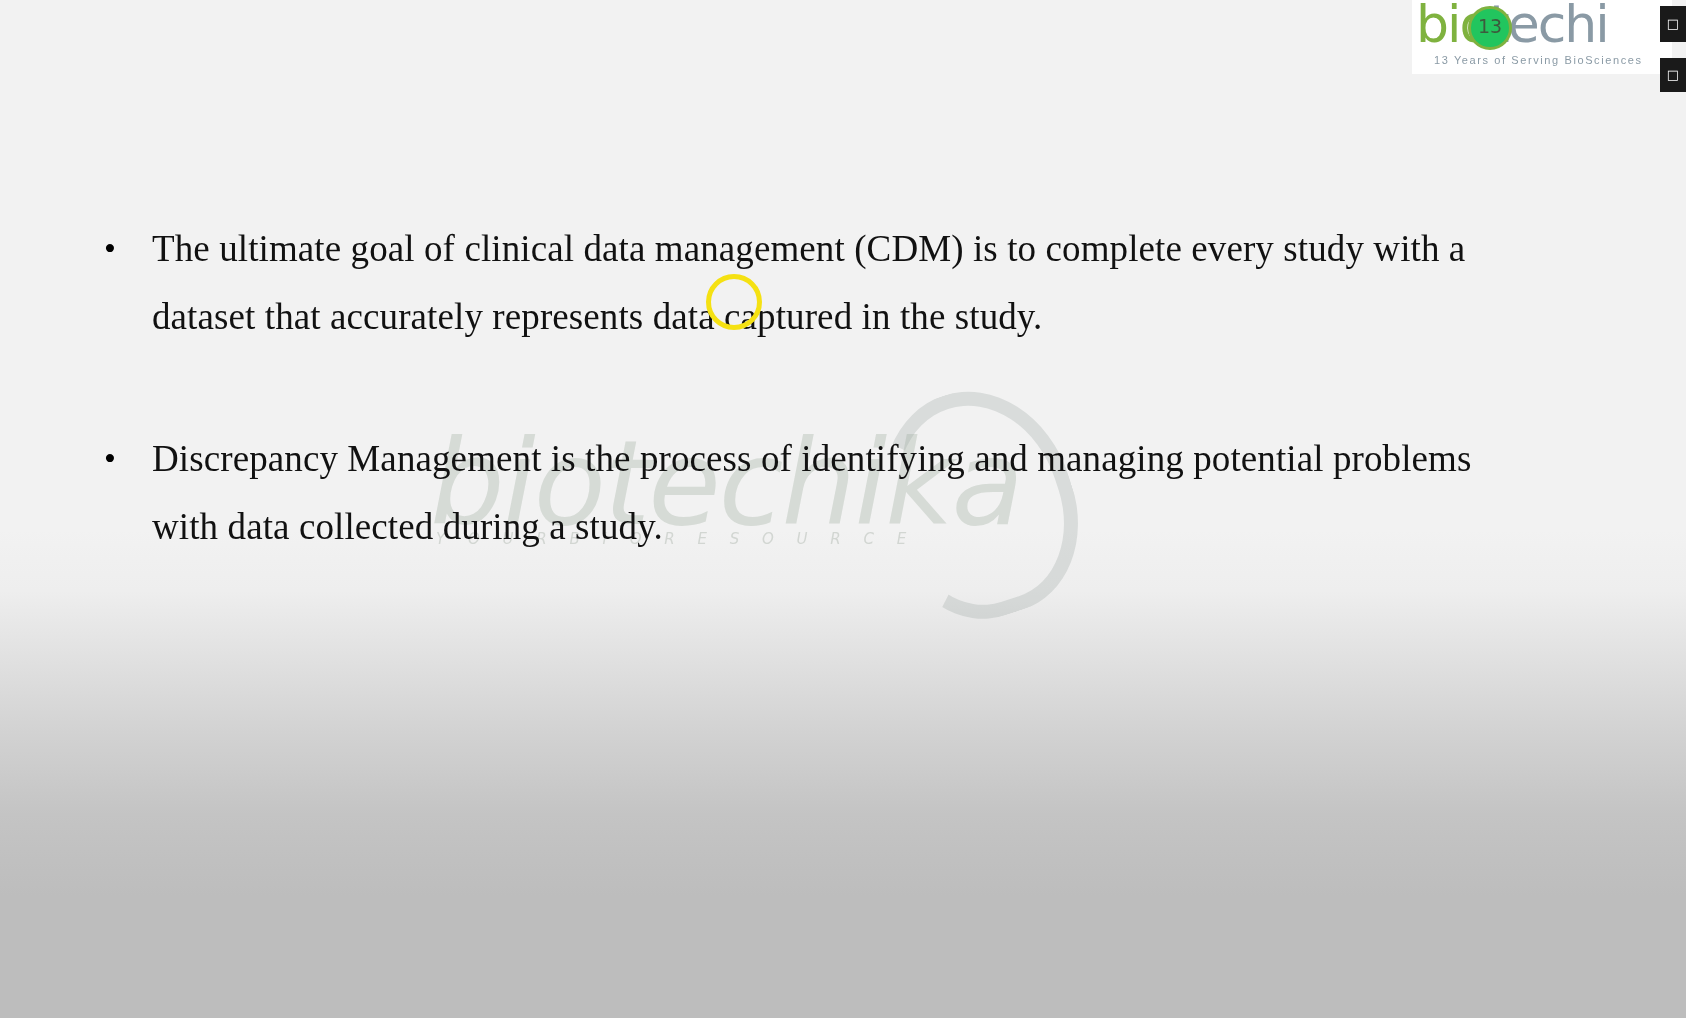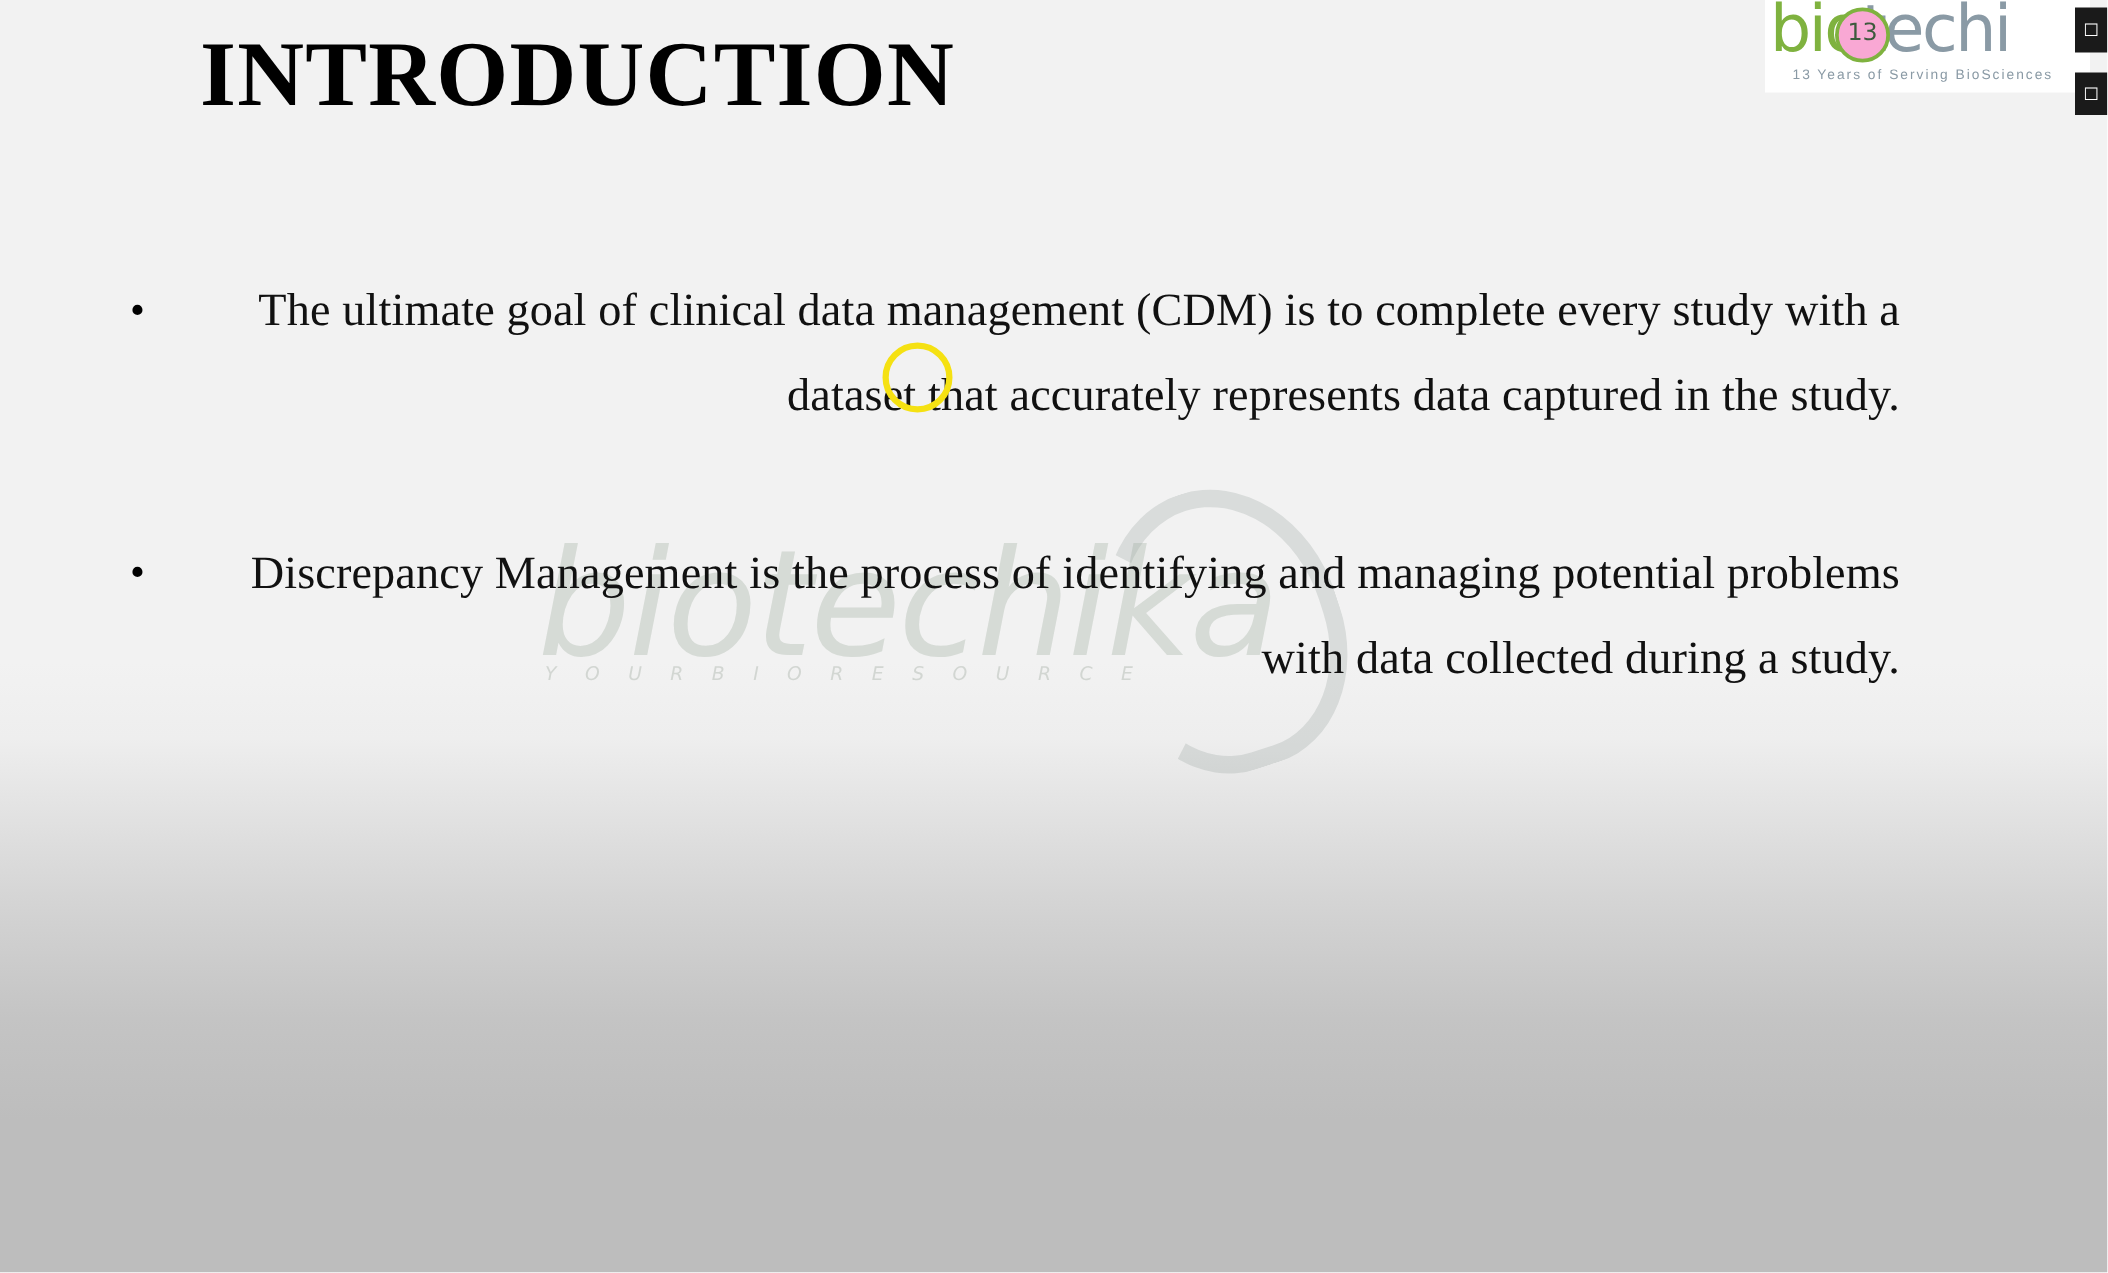--- a/index.html
+++ b/index.html
@@ -61,21 +61,20 @@
     padding-left: 4px;
     box-sizing: border-box;
   }
   .bullet-text {
     flex: 1 1 auto;
     font-size: 37px;
     line-height: 68px;
     color: #111111;
     font-family: "Liberation Serif", serif;
     letter-spacing: 0.1px;
-    text-align: right;
   }
 
   
   .watermark {
     position: absolute;
     left: 430px;
     top: 390px;
     width: 620px;
     height: 210px;
     pointer-events: none;
@@ -153,21 +152,21 @@
     top: 6px;
     width: 38px;
     height: 38px;
     border: 3px solid #7fb23f;
     border-radius: 50%;
     color: #3d5a3d;
     font-size: 19px;
     font-family: "DejaVu Sans", sans-serif;
     text-align: center;
     line-height: 34px;
-    background: #f9a8d4;
+    background: #22c55e;
   }
   .logo-tag {
     position: absolute;
     left: 6px;
     bottom: 8px;
     font-size: 11px;
     letter-spacing: 1.6px;
     color: #8a9aa5;
     font-family: Liberation Sans, sans-serif;
     white-space: nowrap;
@@ -186,21 +185,20 @@
     text-align: center;
   }
   .edge-ctl.one { top: 6px; height: 36px; line-height: 36px; }
   .edge-ctl.two { top: 58px; height: 34px; line-height: 34px; }
 </style>
 </head>
 <body>
 
 <div class="slide">
 
-  <div class="title">INTRODUCTION</div>
 
   <div class="watermark">
     <div class="wm-text">biotechika</div>
     <div class="wm-sub">Y O U R   B I O   R E S O U R C E</div>
     <div class="wm-swoosh"></div>
   </div>
 
   <div class="body">
 
     <div class="bullet-row">

